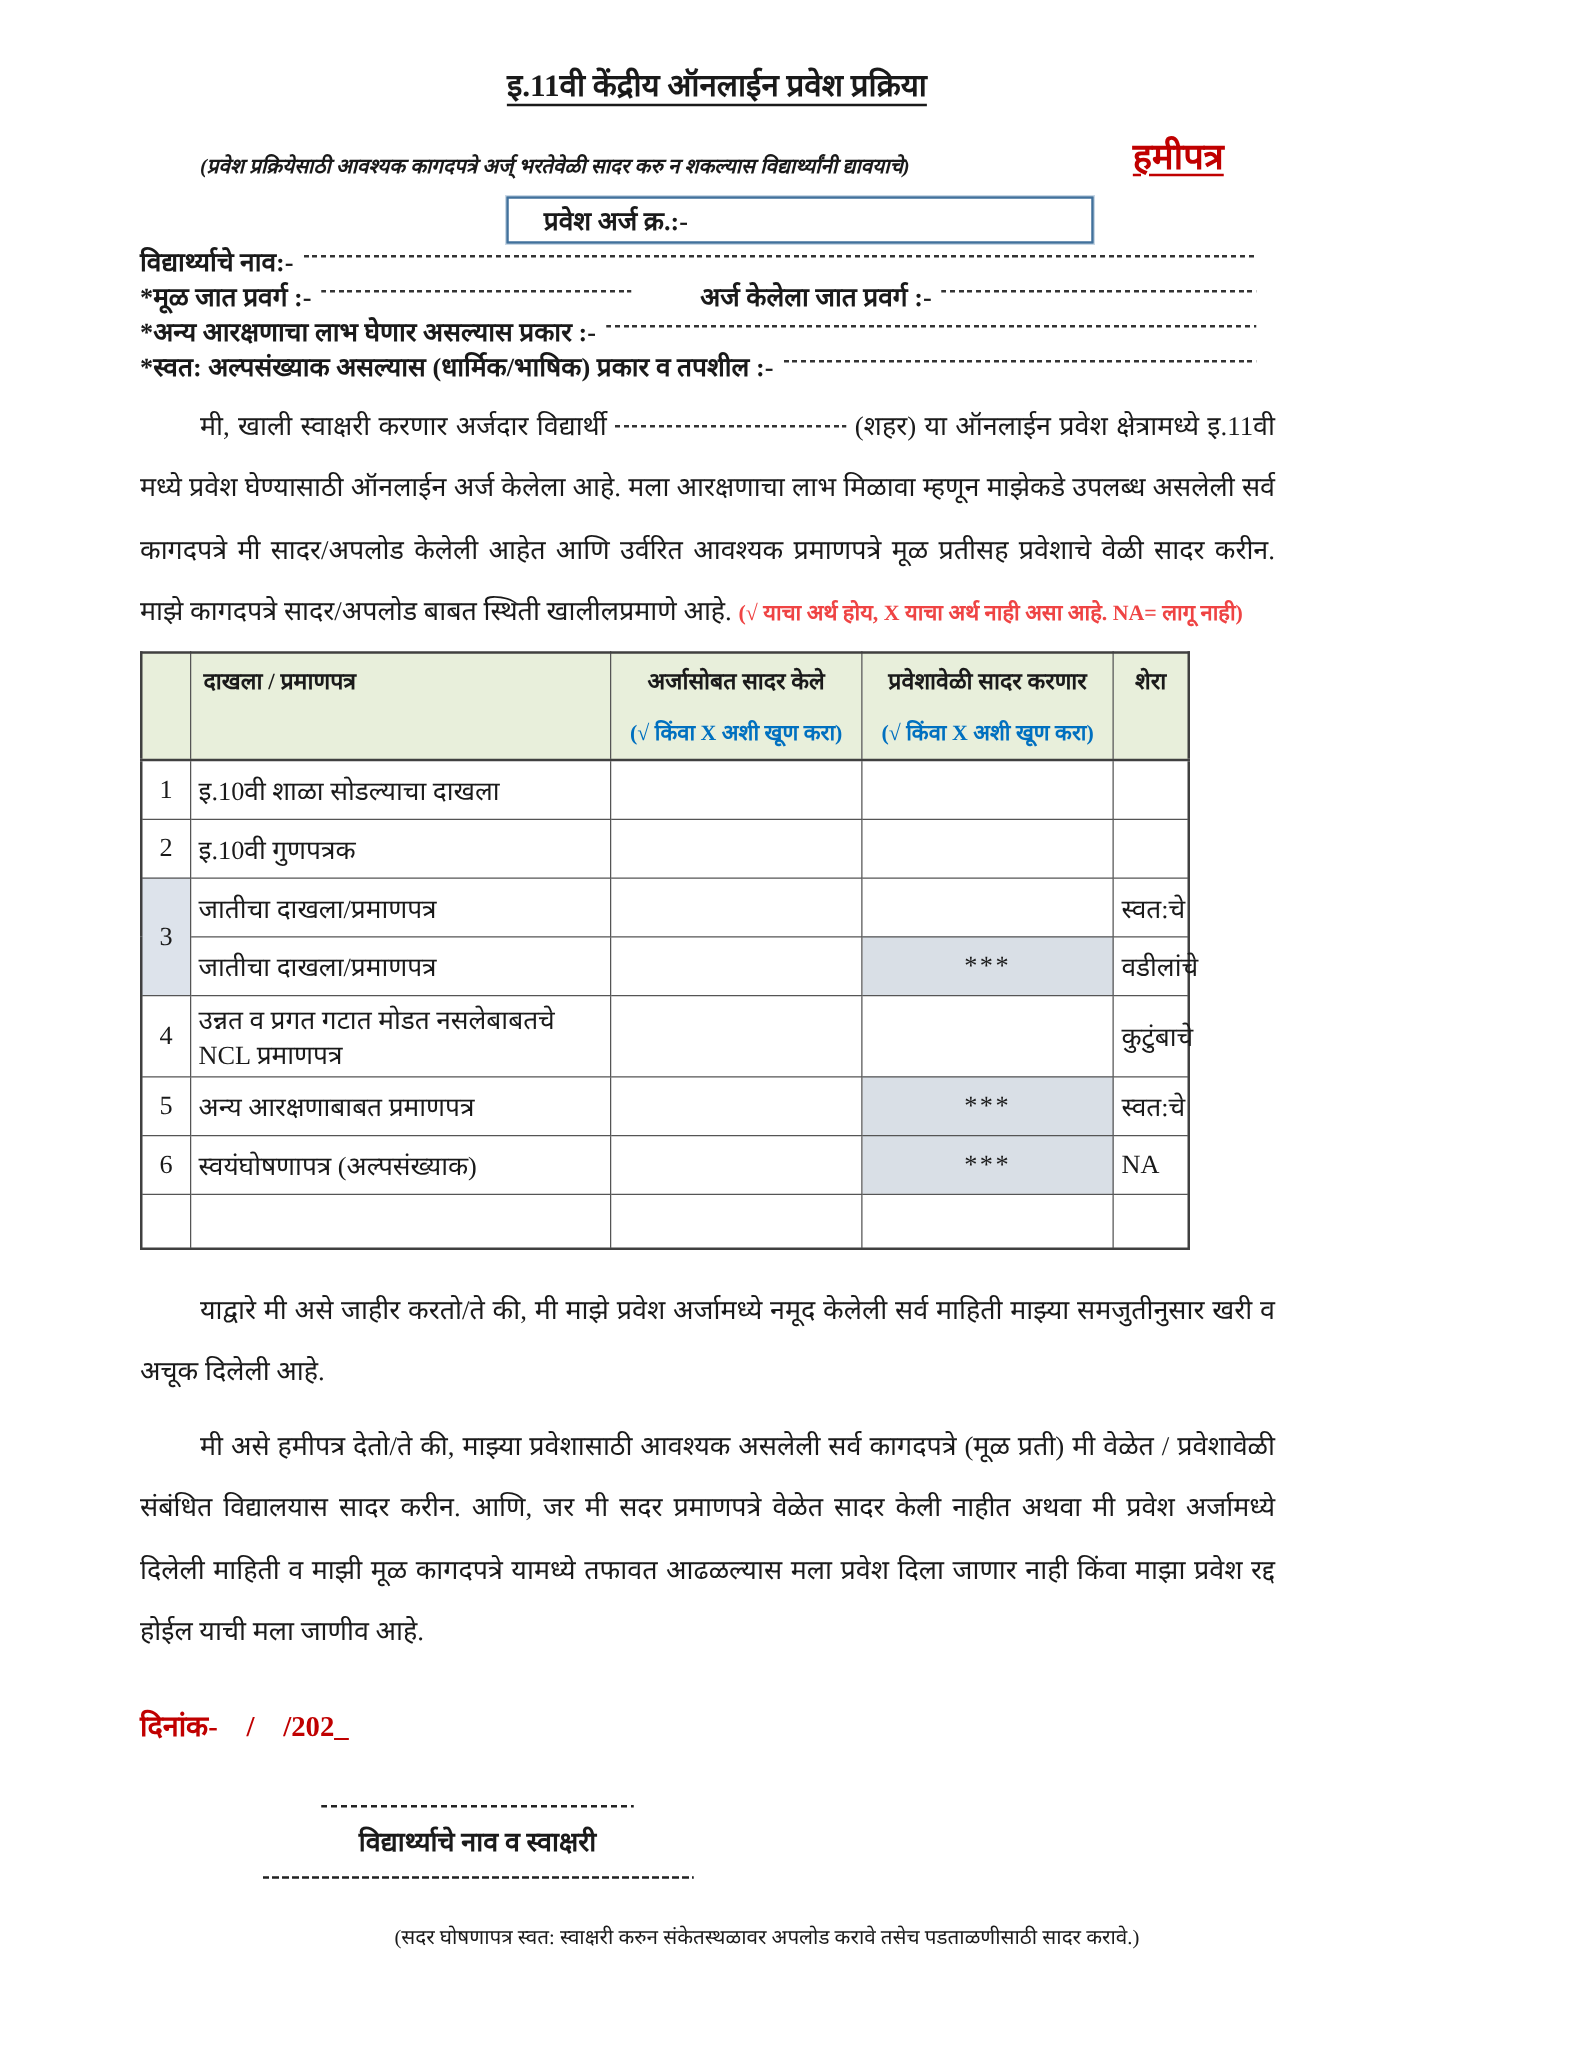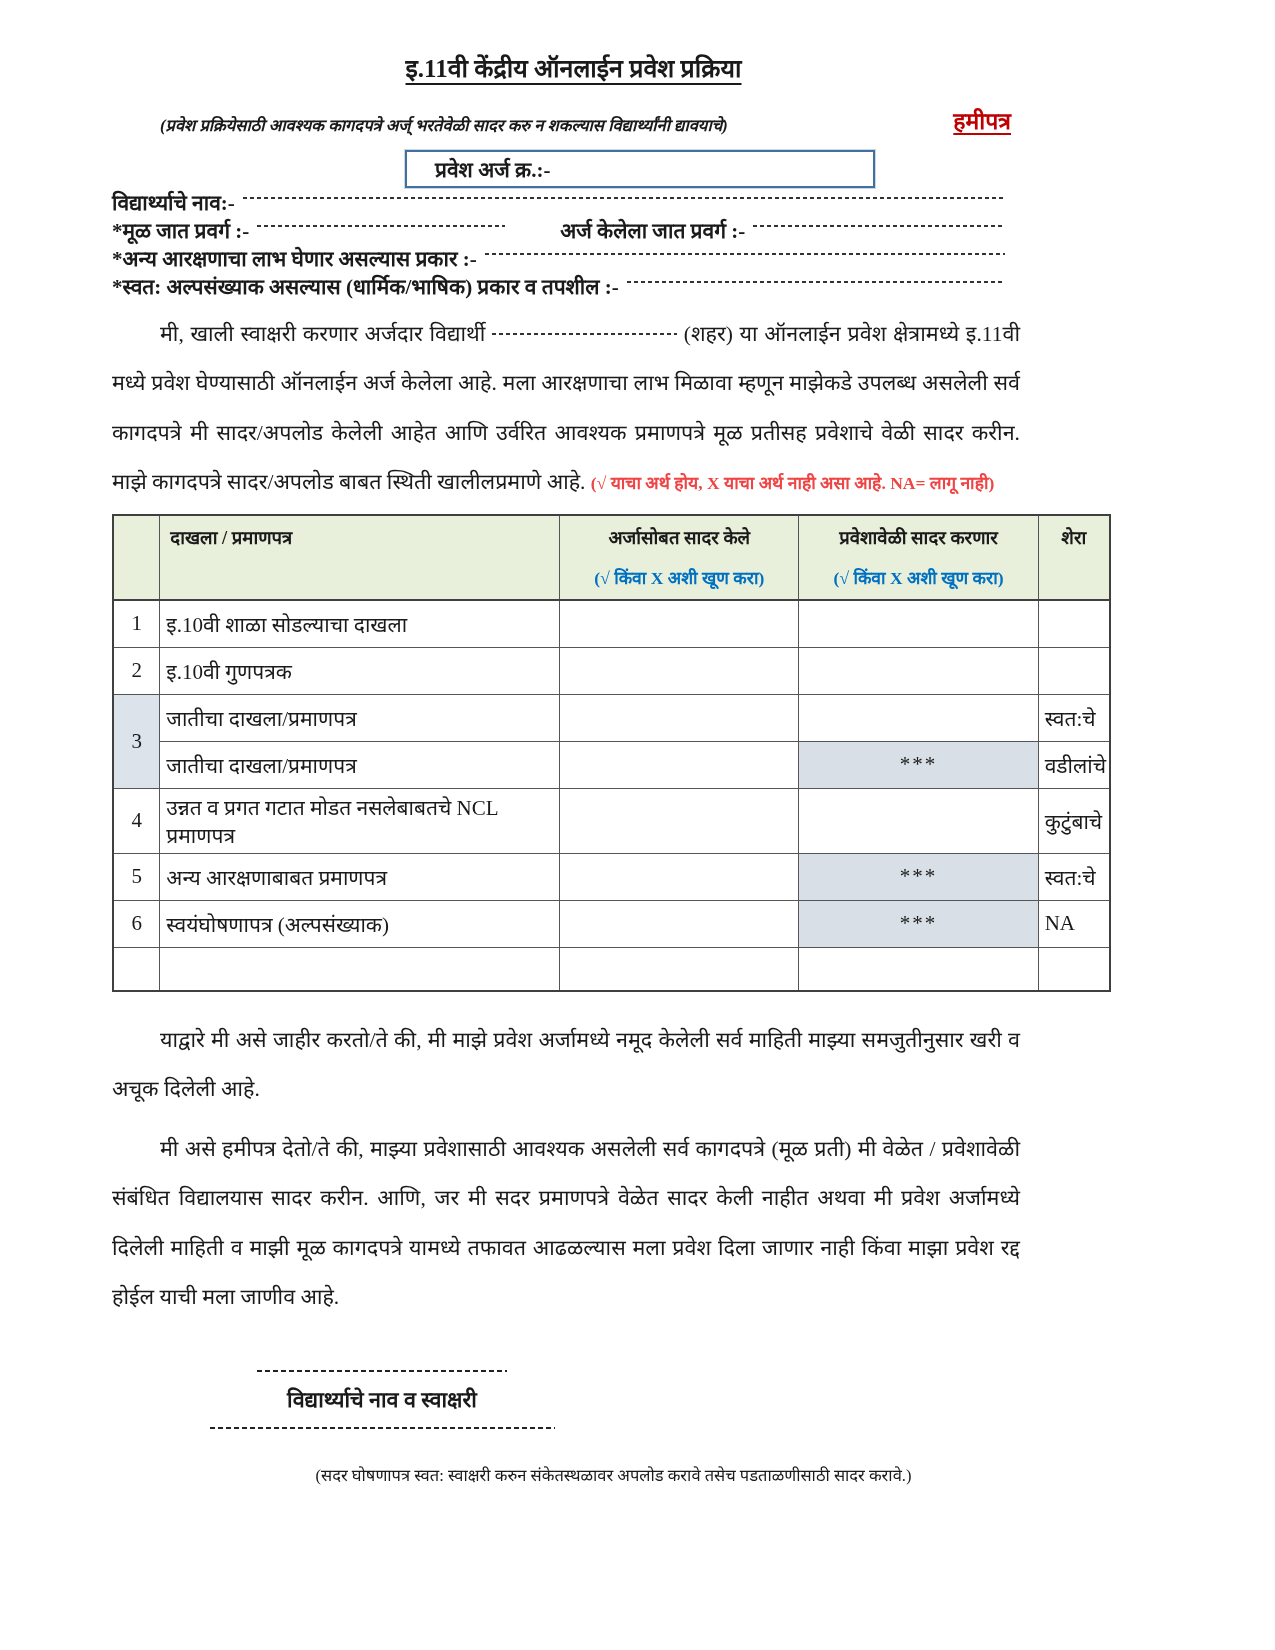--- a/index.html
+++ b/index.html
@@ -12,22 +12,22 @@
   .page{padding:50px 0 0 112px;width:923px;}
 
   
   .title{
     text-align:center;font-size:25px;font-weight:bold;
     text-decoration:underline;text-underline-offset:6px;
   }
   .subtitle-row{display:flex;align-items:flex-end;margin-top:20px;}
   .subtitle{font-style:italic;font-size:16.5px;font-weight:bold;margin-left:48px;flex:1;}
   .badge{
-    color:#c00000;font-weight:bold;font-size:23px;
-    text-decoration:underline;text-underline-offset:4px;margin-right:24px;white-space:nowrap;
+    color:#c00000;font-weight:bold;font-size:29px;
+    text-decoration:underline;text-underline-offset:4px;margin-right:56px;white-space:nowrap;
   }
   .appno-box{
     margin:14px 0 0 293px;width:470px;height:38px;
     border:2px solid #41719c;box-shadow:0 0 0 1px #c9d8e6;
     display:flex;align-items:center;
     font-size:21px;font-weight:bold;padding-left:28px;box-sizing:border-box;
   }
 
   
   .field-row{display:flex;align-items:flex-start;padding-right:30px;}
@@ -45,21 +45,21 @@
     margin:10px 0 0 0;padding-right:15px;text-indent:48px;
   }
   .inline-dash{
     display:inline-block;width:185px;height:2px;vertical-align:6px;
     background:repeating-linear-gradient(90deg,#333 0 4px,transparent 4px 7px);
   }
   .note-blue{color:#ef4444;font-weight:bold;font-size:17.5px;}
 
   
   table.docs{
-    border-collapse:collapse;width:999px;margin-top:6px;
+    border-collapse:collapse;width:840px;margin-top:6px;
     border:2px solid #404040;table-layout:fixed;
   }
   table.docs col.c1{width:4.7%;} table.docs col.c2{width:40.1%;}
   table.docs col.c3{width:24.0%;} table.docs col.c4{width:24.0%;}
   table.docs col.c5{width:7.2%;}
   table.docs th,table.docs td{border:1px solid #555;}
   table.docs thead th{
     background:#e8efdb;vertical-align:top;padding:8px 6px 10px 6px;
     font-size:18.5px;font-weight:bold;text-align:center;
   }
@@ -217,20 +217,21 @@
         <td class="c-mark"></td>
         <td class="c-rem"></td>
       </tr>
     </tbody>
   </table>
 
   <p class="para" style="margin-top:24px;">याद्वारे मी असे जाहीर करतो/ते की, मी माझे प्रवेश अर्जामध्ये नमूद केलेली सर्व माहिती माझ्या समजुतीनुसार खरी व अचूक दिलेली आहे.</p>
 
   <p class="para">मी असे हमीपत्र देतो/ते की, माझ्या प्रवेशासाठी आवश्यक असलेली सर्व कागदपत्रे (मूळ प्रती) मी वेळेत / प्रवेशावेळी संबंधित विद्यालयास सादर करीन. आणि, जर मी सदर प्रमाणपत्रे वेळेत सादर केली नाहीत अथवा मी प्रवेश अर्जामध्ये दिलेली माहिती व माझी मूळ कागदपत्रे यामध्ये तफावत आढळल्यास मला प्रवेश दिला जाणार नाही किंवा माझा प्रवेश रद्द होईल याची मला जाणीव आहे.</p>
 
+  <div class="date-line">दिनांक-    /    /202_</div>
 
   <div class="sig-row">
     <div class="sig-block sig-left">
       <div class="sig-dash top"></div>
       <div class="sig-label">विद्यार्थ्याचे नाव व स्वाक्षरी</div>
       <div class="sig-dash bottom"></div>
     </div>
   </div>
 
   <div class="footer-note">(सदर घोषणापत्र स्वत:  स्वाक्षरी करुन संकेतस्थळावर अपलोड करावे तसेच पडताळणीसाठी सादर करावे.)</div>

